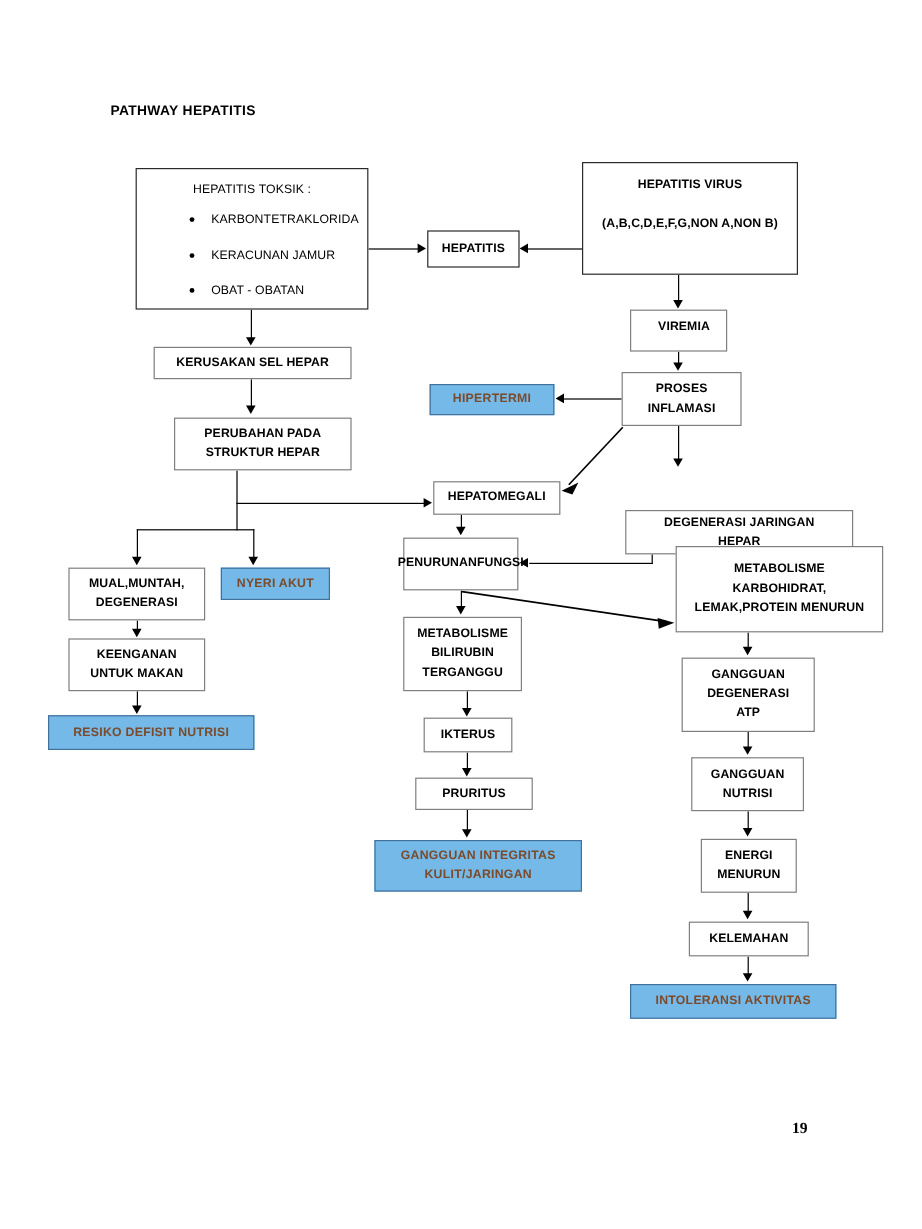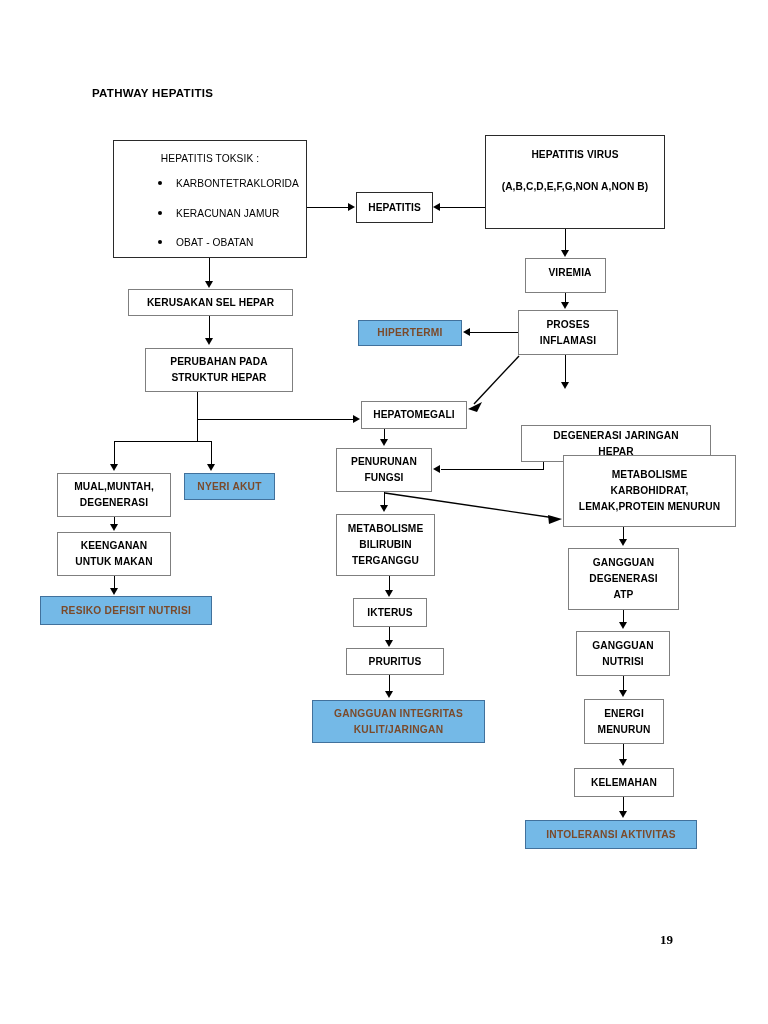--- a/index.html
+++ b/index.html
@@ -159,21 +159,21 @@
 
   <div class="node" style="left:145px; top:348px; width:148px; height:44px; flex-direction:column;">
     <span class="ln">PERUBAHAN PADA</span>
     <span class="ln">STRUKTUR HEPAR</span>
   </div>
 
   <div class="node" style="left:361px; top:401px; width:106px; height:28px;">
     <span class="ln">HEPATOMEGALI</span>
   </div>
 
-  <div class="node" style="left:336px; top:448px; width:96px; height:44px; flex-direction:column;">
+  <div class="node" style="left:336px; top:448px; width:96px; height:44px; flex-direction:row;">
     <span class="ln">PENURUNAN</span>
     <span class="ln">FUNGSI</span>
   </div>
 
   <div class="node" style="left:57px; top:473px; width:114px; height:44px; flex-direction:column;">
     <span class="ln">MUAL,MUNTAH,</span>
     <span class="ln">DEGENERASI</span>
   </div>
 
   <div class="node hl" style="left:184px; top:473px; width:91px; height:27px;">

